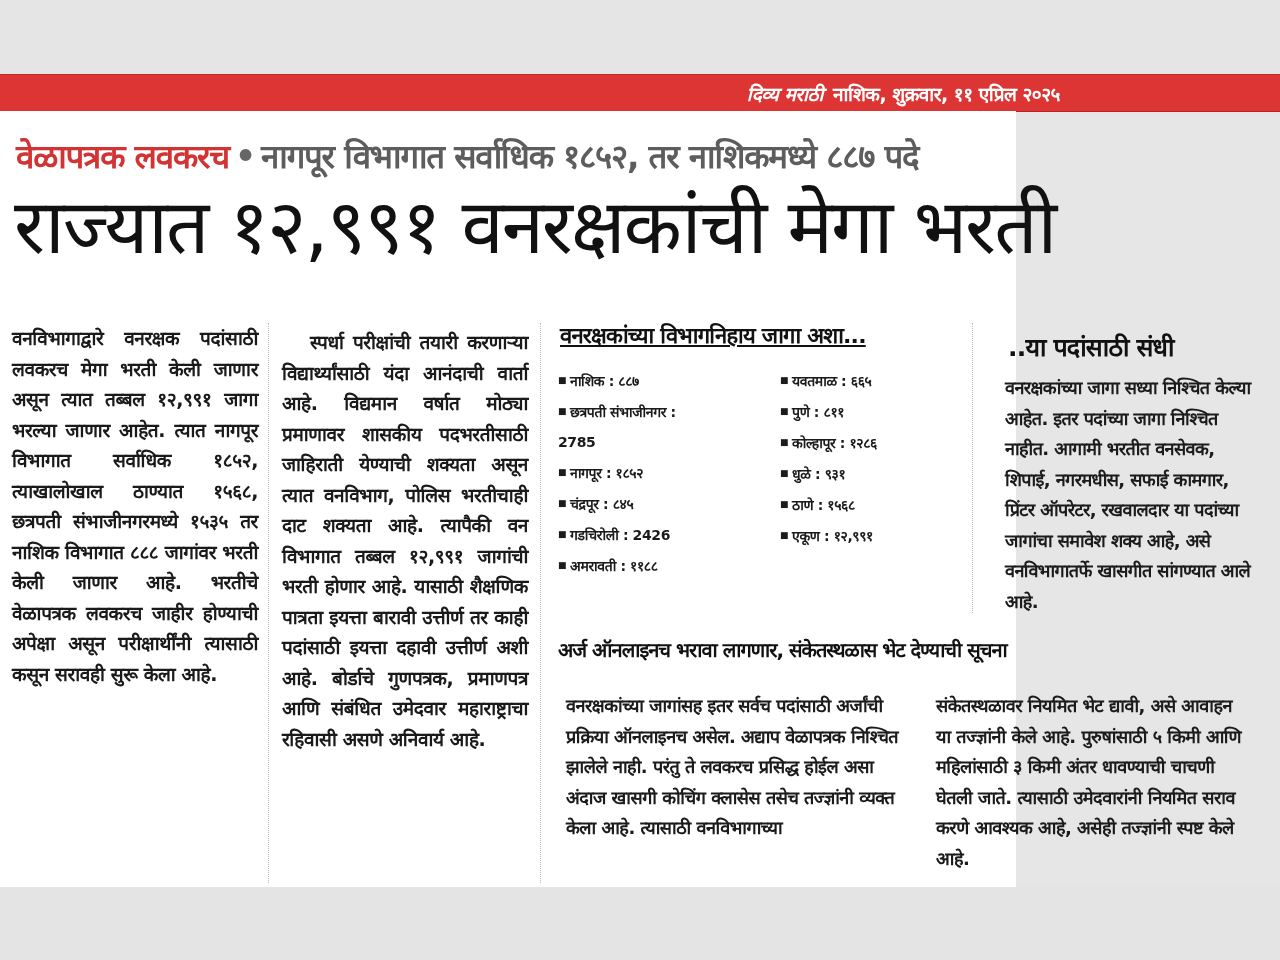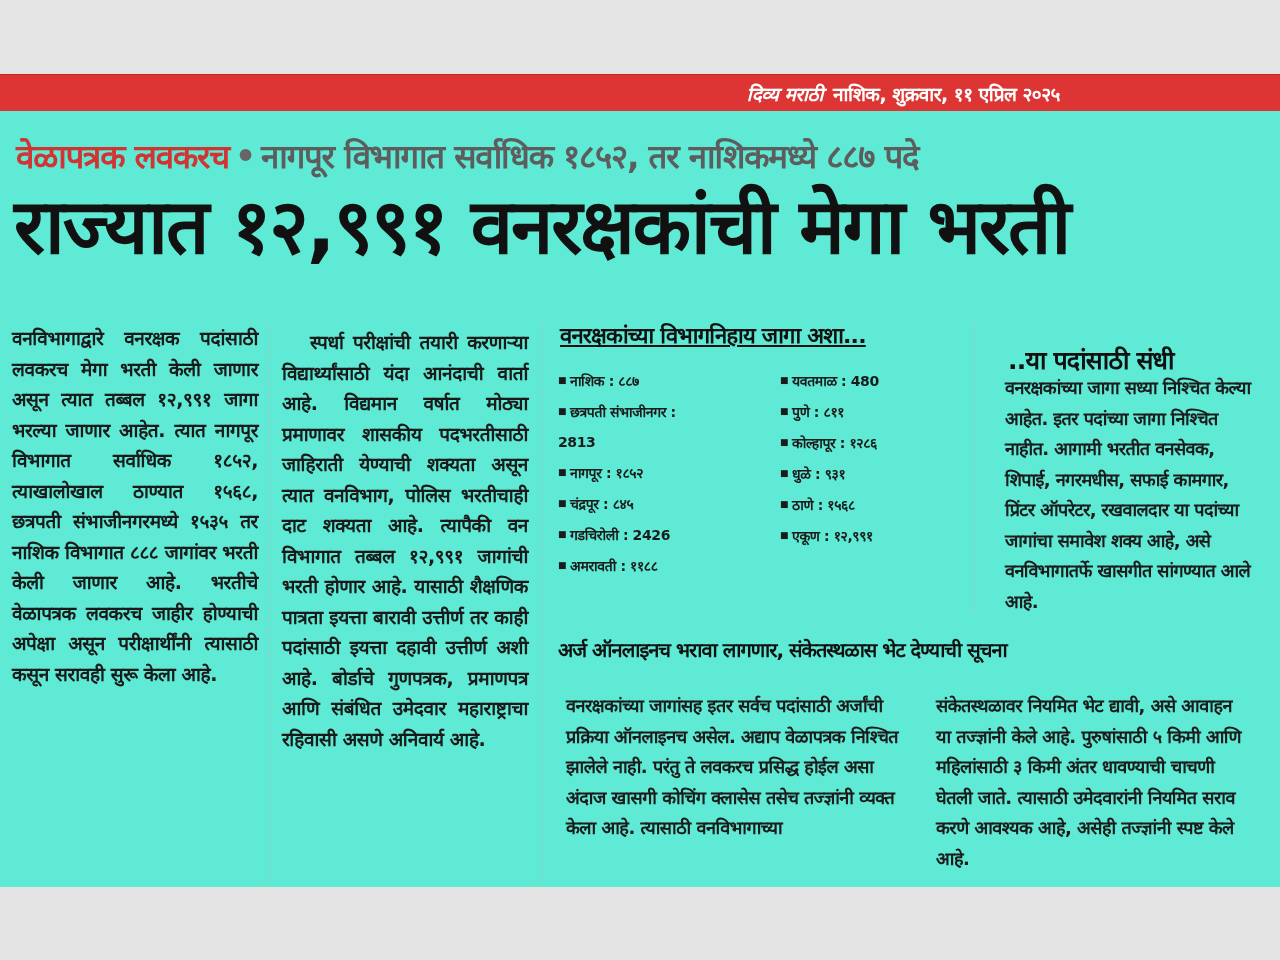--- a/index.html
+++ b/index.html
@@ -14,35 +14,35 @@
       position: absolute; left: 0; top: 74px; width: 1280px; height: 36px;
       background: #dc3533; border-top: 1px solid #c22; border-bottom: 1px solid #b22;
     }
     .masthead {
       position: absolute; right: 220px; top: 81px;
       color: #fff; font-size: 19px; font-weight: bold; white-space: nowrap;
       letter-spacing: -0.5px;
     }
     .masthead .brand { font-style: italic; margin-right: 4px; }
     .page {
-      position: absolute; left: 0; top: 111px; width: 1280px; height: 776px;
-      background: #5eead4;
+      position: absolute; left: 0; top: 111px; width: 1016px; height: 776px;
+      background: #ffffff;
     }
     .bottom-gray { position: absolute; left: 0; top: 887px; width: 1280px; height: 73px; background: #e4e4e4; }
 
     .kicker {
       position: absolute; left: 16px; top: 22px; white-space: nowrap;
       font-size: 33px; font-weight: bold; letter-spacing: -1.2px;
     }
     .kicker .red { color: #d23333; }
     .kicker .sep { color: #666; margin: 0 6px; }
     .kicker .gray { color: #5d5d5d; }
     .headline {
       position: absolute; left: 14px; top: 78px; white-space: nowrap;
-      font-size: 76px; font-weight: bold; color: #111; letter-spacing: -2px;
+      font-size: 76px; font-weight: normal; color: #111; letter-spacing: -2px;
       line-height: 1;
     }
 
     .col {
       position: absolute; top: 212px;
       font-size: 19px; line-height: 30.5px; color: #1a1a1a;
       text-align: justify; font-weight: bold; letter-spacing: -0.4px;
     }
     .col1 { left: 12px; width: 246px; }
     .col2 { left: 282px; width: 246px; }
@@ -114,38 +114,38 @@
   <div class="col col2">
     <div class="para">स्पर्धा परीक्षांची तयारी करणाऱ्या विद्यार्थ्यांसाठी यंदा आनंदाची वार्ता आहे. विद्यमान वर्षात मोठ्या प्रमाणावर शासकीय पदभरतीसाठी जाहिराती येण्याची शक्यता असून त्यात वनविभाग, पोलिस भरतीचाही दाट शक्यता आहे. त्यापैकी वन विभागात तब्बल १२,९९१ जागांची भरती होणार आहे. यासाठी शैक्षणिक पात्रता इयत्ता बारावी उत्तीर्ण तर काही पदांसाठी इयत्ता दहावी उत्तीर्ण अशी आहे. बोर्डाचे गुणपत्रक, प्रमाणपत्र आणि संबंधित उमेदवार महाराष्ट्राचा रहिवासी असणे अनिवार्य आहे.</div>
   </div>
 
   <div class="vsep" style="left:540px"></div>
 
   <div class="box-title" style="left:560px; top:208px;text-decoration:underline;">वनरक्षकांच्या विभागनिहाय जागा अशा...</div>
   <div class="list listL">
     <div class="item">नाशिक : ८८७</div>
     <div class="item">छत्रपती संभाजीनगर :</div>
-    <div class="item plain">2813</div>
+    <div class="item plain">2785</div>
     <div class="item">नागपूर : १८५२</div>
     <div class="item">चंद्रपूर : ८४५</div>
     <div class="item">गडचिरोली : 2426</div>
     <div class="item">अमरावती : ११८८</div>
   </div>
   <div class="list listR">
-    <div class="item">यवतमाळ : 480</div>
+    <div class="item">यवतमाळ : ६६५</div>
     <div class="item">पुणे : ८११</div>
     <div class="item">कोल्हापूर : १२८६</div>
     <div class="item">धुळे : ९३१</div>
     <div class="item">ठाणे : १५६८</div>
     <div class="item">एकूण : १२,९९१</div>
   </div>
 
   <div class="vsep" style="left:972px; height:290px;"></div>
 
-  <div class="box-title" style="left:1008px; top:218px; font-size:25px;margin-top:13px;">..या पदांसाठी संधी</div>
+  <div class="box-title" style="left:1008px; top:218px; font-size:25px;">..या पदांसाठी संधी</div>
   <div class="col4">वनरक्षकांच्या जागा सध्या निश्चित केल्या आहेत. इतर पदांच्या जागा निश्चित नाहीत. आगामी भरतीत वनसेवक, शिपाई, नगरमधीस, सफाई कामगार, प्रिंटर ऑपरेटर, रखवालदार या पदांच्या जागांचा समावेश शक्य आहे, असे वनविभागातर्फे खासगीत सांगण्यात आले आहे.</div>
 
   <div class="sub-head">अर्ज ऑनलाइनच भरावा लागणार, संकेतस्थळास भेट देण्याची सूचना</div>
   <div class="col5">वनरक्षकांच्या जागांसह इतर सर्वच पदांसाठी अर्जांची प्रक्रिया ऑनलाइनच असेल. अद्याप वेळापत्रक निश्चित झालेले नाही. परंतु ते लवकरच प्रसिद्ध होईल असा अंदाज खासगी कोचिंग क्लासेस तसेच तज्ज्ञांनी व्यक्त केला आहे. त्यासाठी वनविभागाच्या</div>
   <div class="col6">संकेतस्थळावर नियमित भेट द्यावी, असे आवाहन या तज्ज्ञांनी केले आहे. पुरुषांसाठी ५ किमी आणि महिलांसाठी ३ किमी अंतर धावण्याची चाचणी घेतली जाते. त्यासाठी उमेदवारांनी नियमित सराव करणे आवश्यक आहे, असेही तज्ज्ञांनी स्पष्ट केले आहे.</div>
 </div>
 
 <div class="bottom-gray"></div>
 
 </body></html>

